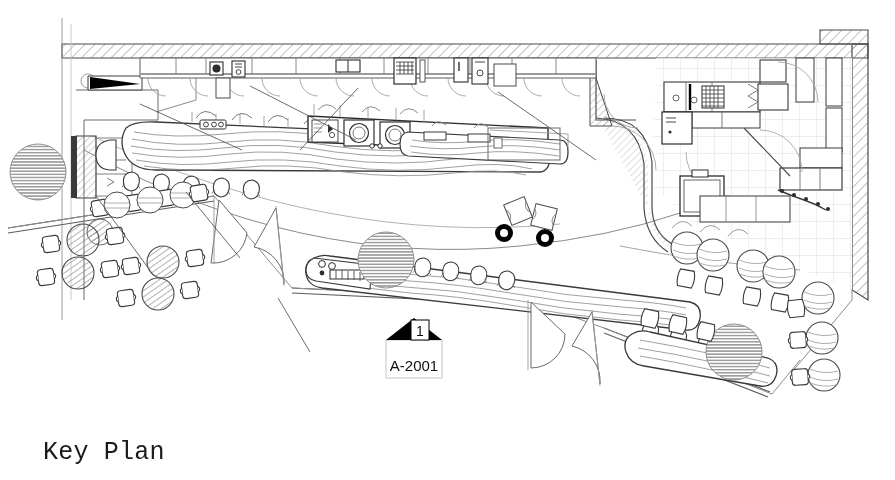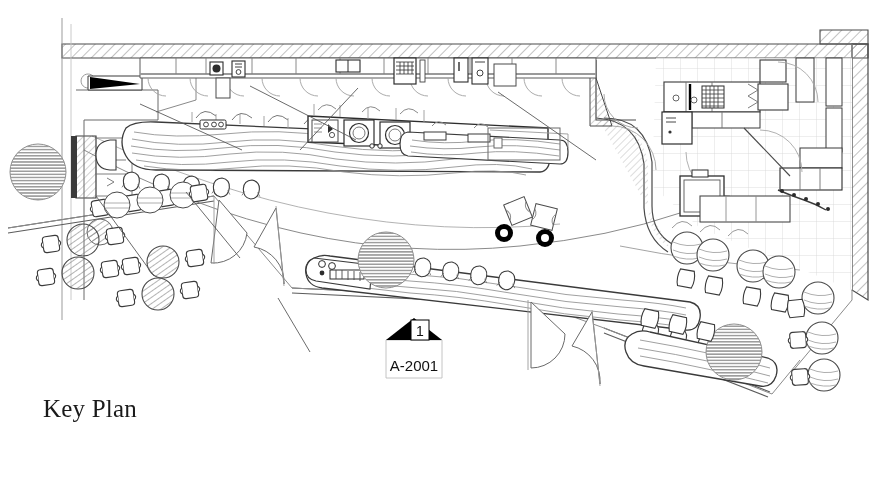--- a/index.html
+++ b/index.html
@@ -22,22 +22,22 @@
     height: 480px;
   }
   svg.plan {
     display: block;
     width: 895px;
     height: 480px;
   }
   .keyplan-title {
     position: absolute;
     left: 43px;
-    top: 395px;
-    font-family: Liberation Serif, serif;
+    top: 438px;
+    font-family: Liberation Mono, monospace;
     font-size: 25px;
     font-weight: 400;
     color: #1a1a1a;
     letter-spacing: 0.2px;
     white-space: nowrap;
     text-align: right;
   }
 </style>
 </head>
 <body>

